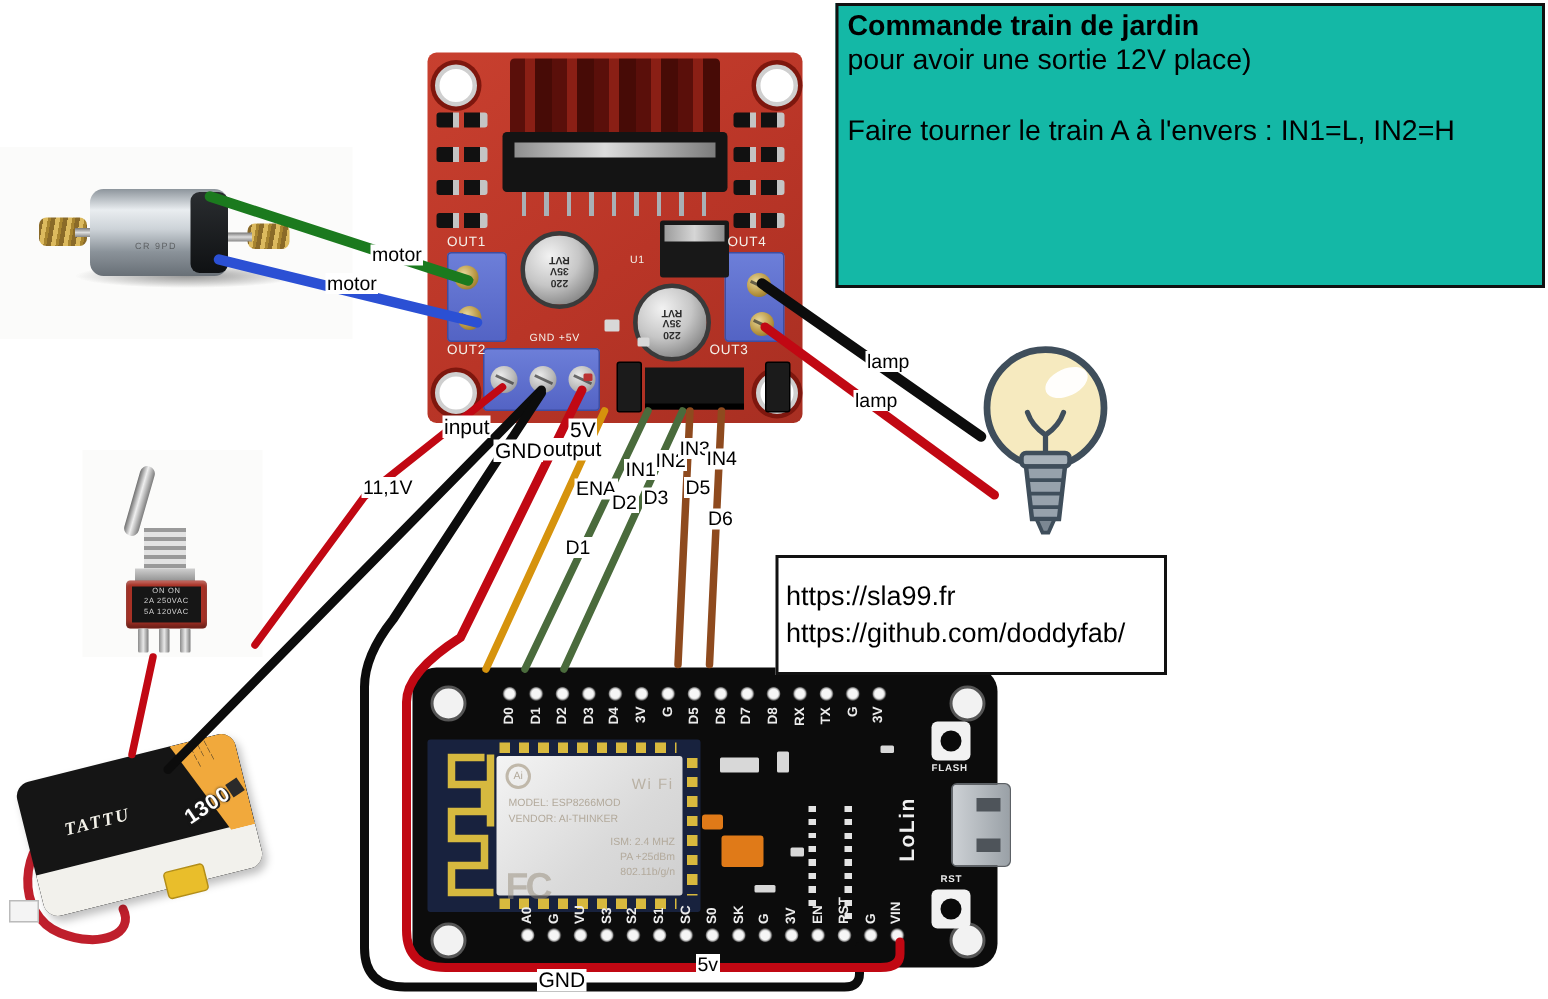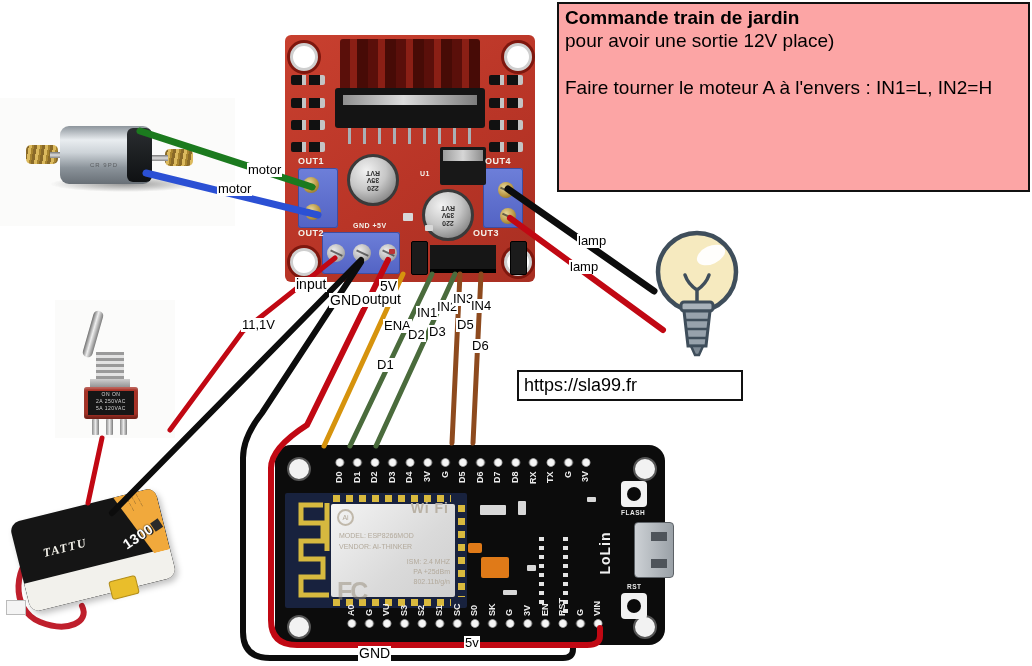--- a/index.html
+++ b/index.html
@@ -1,26 +1,26 @@
 <!DOCTYPE html>
 <html><head>
 <meta charset="utf-8">
 <style>
   html,body{margin:0;padding:0;background:#fff}
   .stage{position:relative;width:1032px;height:666px;background:#fff;overflow:hidden;
          font-family:"Liberation Sans",sans-serif;color:#000}
   .abs{position:absolute}
 
   
-  .title-box{left:557px;top:2px;width:473px;height:190px;border:2px solid #111;background:#fca5a5;
+  .title-box{left:557px;top:2px;width:473px;height:190px;border:2px solid #111;background:#14b8a6;
              padding:2px 6px;box-sizing:border-box;z-index:7;font-size:19px;line-height:23.2px}
   .title-box .tb-title{font-weight:bold}
   .tb-line{min-height:23.2px;white-space:nowrap}
-  .links-box{left:517px;top:370px;width:226px;border:2px solid #111;background:#fff;
-             padding:1px 5px;box-sizing:border-box;z-index:7;font-size:18px;line-height:25px}
+  .links-box{left:517px;top:370px;width:261px;border:2px solid #111;background:#fff;
+             padding:13px 5px;box-sizing:border-box;z-index:7;font-size:18px;line-height:25px}
 
   
   .wlbl{position:absolute;background:#fff;padding:0 1px;z-index:6;font-size:13px;line-height:1.1;white-space:nowrap}
   .wlbl.big{font-size:14px}
 
   
   .motor-photo{left:0;top:98px;width:235px;height:128px;background:#fbfbfa;z-index:2}
   .motor-shadow{left:50px;top:176px;width:150px;height:16px;border-radius:50%;
                 background:radial-gradient(closest-side,rgba(0,0,0,.22),rgba(0,0,0,0));z-index:2}
   .motor-body{left:60px;top:126px;width:92px;height:58px;border-radius:9px;z-index:3;
@@ -45,21 +45,21 @@
   .chip298 .bar{position:absolute;left:8px;top:7px;right:8px;height:10px;
                 background:linear-gradient(90deg,#8f8f8f,#dcdcdc 45%,#7c7c7c)}
   .chip-pins{position:absolute;left:58px;top:93px;width:134px;height:16px;
              background:repeating-linear-gradient(90deg,transparent 0 5px,#a9b0b5 5px 8px,transparent 8px 15px)}
   .diode{position:absolute;width:34px;height:10px;border-radius:2px;
          background:linear-gradient(90deg,#111 0 11px,#c4c4c4 11px 15px,rgba(0,0,0,0) 15px 18px,#111 18px 29px,#c4c4c4 29px 34px)}
   .term{position:absolute;border-radius:3px;background:linear-gradient(180deg,#6d7fd9,#5363c4);box-shadow:inset 0 0 0 1px #3e4da0}
   .screw{position:absolute;border-radius:50%;background:radial-gradient(circle at 38% 35%,#e8d79a,#b99743 55%,#77601e)}
   .screw.sv{background:radial-gradient(circle at 38% 35%,#ececec,#b9b9b9 55%,#7e7e7e)}
   .screw:after{content:"";position:absolute;left:15%;top:45%;width:70%;height:10%;background:rgba(40,40,40,.65);transform:rotate(25deg)}
-  .silk{position:absolute;color:#f4f1ea;font-weight:bold;font-size:9px;letter-spacing:.5px;z-index:3}
+  .silk{position:absolute;color:#f4f1ea;font-weight:normal;font-size:9px;letter-spacing:.5px;z-index:3}
   .silk.small{font-size:7px}
   .cap{position:absolute;width:46px;height:46px;border-radius:50%;border:3px solid #3a3a3a;display:flex;align-items:center;justify-content:center;
        background:radial-gradient(circle at 36% 30%,#f2f2f2,#c6c6c6 45%,#8f8f8f 75%,#666)}
   .cap .ctxt{transform:rotate(180deg);text-align:center;font-size:7px;line-height:7.5px;color:#2c2c2c;font-weight:bold}
   .u1{position:absolute;left:155px;top:112px;width:46px;height:38px;border-radius:2px;background:#181818}
   .u1 .tab{position:absolute;left:3px;top:3px;right:3px;height:11px;background:linear-gradient(90deg,#9c9c9c,#d6d6d6,#8d8d8d)}
   .jumper{position:absolute;width:15px;height:32px;background:#1b1b1b;border:1px solid #000;border-radius:2px}
   .hdr298{position:absolute;left:145px;top:210px;width:66px;height:28px;background:#161616;
           box-shadow:inset 0 -4px 0 #000}
   .smd{position:absolute;background:#d8d8d8;border-radius:1px}
@@ -111,21 +111,21 @@
   .esp .pads-t,.esp .pads-b{position:absolute;left:48px;width:118px;height:7px;
         background:repeating-linear-gradient(90deg,#d8b93e 0 7px,rgba(0,0,0,0) 7px 13px)}
   .esp .pads-t{top:2px}.esp .pads-b{bottom:2px}
   .esp .pads-r{position:absolute;right:2px;top:12px;width:7px;height:92px;
         background:repeating-linear-gradient(180deg,#d8b93e 0 7px,rgba(0,0,0,0) 7px 13px)}
   .shield{position:absolute;left:46px;top:11px;width:124px;height:93px;border-radius:2px;
           background:linear-gradient(135deg,#f4f4f4,#dadada 60%,#cfcfcf);color:#b3aa9c;
           font-size:7px;line-height:8.5px;padding:3px 4px;box-sizing:border-box}
   .shield .ai-logo{position:absolute;left:6px;top:5px;width:13px;height:13px;border:2px solid #c0b8aa;border-radius:50%;
                    font-size:7px;text-align:center;line-height:13px;color:#b3aa9c}
-  .shield .wifi-logo{position:absolute;right:6px;top:0;font-weight:bold;font-size:14px;color:#b9b1a4;letter-spacing:1px}
+  .shield .wifi-logo{position:absolute;right:6px;top:16px;font-weight:normal;font-size:10px;color:#b9b1a4;letter-spacing:1px}
   .shield .mrow{position:absolute;left:8px;top:28px;white-space:nowrap}
   .shield .vrow{position:absolute;left:8px;top:39px;white-space:nowrap}
   .shield .fcc{position:absolute;left:6px;bottom:2px;font-size:25px;font-weight:bold;color:rgba(150,140,122,.5);letter-spacing:-2px}
   .shield .r1{position:absolute;right:5px;top:54px}
   .shield .r2{position:absolute;right:5px;top:64px}
   .shield .r3{position:absolute;right:5px;top:74px}
   .btn{position:absolute;width:26px;height:26px;border-radius:4px;background:#f2f2f2;display:flex;align-items:center;justify-content:center}
   .btn i{width:14px;height:14px;border-radius:50%;background:#0a0a0a}
   .btn-lbl{position:absolute;color:#e8e8e8;font-size:6.5px;font-weight:bold;letter-spacing:.5px}
   .usb{position:absolute;right:-9px;top:77px;width:38px;height:54px;border-radius:4px;border:1px solid #5c6166;
@@ -406,20 +406,21 @@
   <div class="wlbl" style="left:456px;top:318px">D5</div>
   <div class="wlbl" style="left:471px;top:339px">D6</div>
   <div class="wlbl" style="left:241px;top:318px">11,1V</div>
   <div class="wlbl big" style="left:358px;top:646px">GND</div>
   <div class="wlbl" style="left:464px;top:636px">5v</div>
 
   <div class="abs title-box">
     <div class="tb-title tb-line">Commande train de jardin</div>
     <div class="tb-line">pour avoir une sortie 12V place)</div>
     <div class="tb-line"></div>
-    <div class="tb-line">Faire tourner le moteur A à l'envers : IN1=L, IN2=H</div>
+    <div class="tb-line">Faire tourner le train A à l'envers : IN1=L, IN2=H</div>
   </div>
 
   <div class="abs links-box">
     <div>https://sla99.fr</div>
+    <div>https://github.com/doddyfab/</div>
   </div>
 
 </div>
 
 </body></html>

